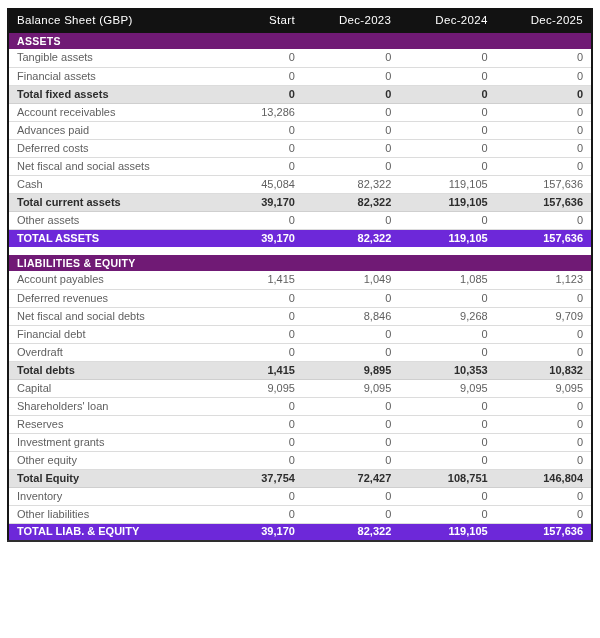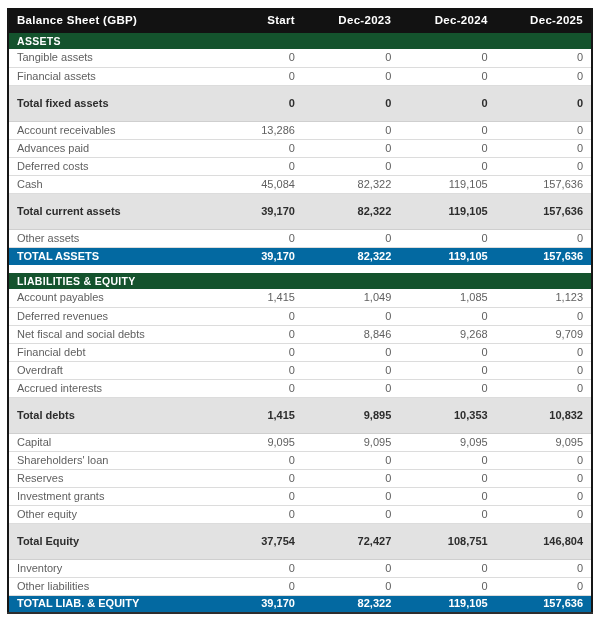--- a/index.html
+++ b/index.html
@@ -31,49 +31,49 @@
     line-height: 1;
     white-space: nowrap;
     overflow: hidden;
   }
   .label { text-align: left; }
   .num   { text-align: right; }
 
   thead th {
     background: #121212;
     color: #ffffff;
-    font-weight: bold;
+    font-weight: normal;
     height: 25px;
     font-size: 11.5px;
     letter-spacing: 0.3px;
   }
   tr.section td {
-    background: #14532d;
+    background: #701a75;
     color: #ffffff;
     font-weight: bold;
     height: 16px;
     font-size: 10.5px;
     letter-spacing: 0.3px;
   }
   tr.data td {
     background: #ffffff;
     color: #5f5f5f;
     height: 18px;
     border-bottom: 1px solid #dcdcdc;
   }
   tr.subtotal td {
     background: #e2e2e2;
     color: #2d2d2d;
     font-weight: bold;
-    height: 36px;
+    height: 18px;
     border-bottom: 1px solid #cfcfcf;
     margin-top: 34px;
   }
   tr.total td {
-    background: #0369a1;
+    background: #6d28d9;
     color: #ffffff;
     font-weight: bold;
     height: 18px;
   }
   tr.gap td {
     background: #ffffff;
     height: 8px;
     padding: 0;
     border-bottom: none;
   }
@@ -139,20 +139,27 @@
           <td class="num">0</td>
         </tr>
         <tr class="data">
           <td class="label">Deferred costs</td>
           <td class="num">0</td>
           <td class="num">0</td>
           <td class="num">0</td>
           <td class="num">0</td>
         </tr>
         <tr class="data">
+          <td class="label">Net fiscal and social assets</td>
+          <td class="num">0</td>
+          <td class="num">0</td>
+          <td class="num">0</td>
+          <td class="num">0</td>
+        </tr>
+        <tr class="data">
           <td class="label">Cash</td>
           <td class="num">45,084</td>
           <td class="num">82,322</td>
           <td class="num">119,105</td>
           <td class="num">157,636</td>
         </tr>
         <tr class="subtotal">
           <td class="label">Total current assets</td>
           <td class="num">39,170</td>
           <td class="num">82,322</td>
@@ -207,27 +214,20 @@
           <td class="num">0</td>
           <td class="num">0</td>
         </tr>
         <tr class="data">
           <td class="label">Overdraft</td>
           <td class="num">0</td>
           <td class="num">0</td>
           <td class="num">0</td>
           <td class="num">0</td>
         </tr>
-        <tr class="data">
-          <td class="label">Accrued interests</td>
-          <td class="num">0</td>
-          <td class="num">0</td>
-          <td class="num">0</td>
-          <td class="num">0</td>
-        </tr>
         <tr class="subtotal">
           <td class="label">Total debts</td>
           <td class="num">1,415</td>
           <td class="num">9,895</td>
           <td class="num">10,353</td>
           <td class="num">10,832</td>
         </tr>
         <tr class="data">
           <td class="label">Capital</td>
           <td class="num">9,095</td>

